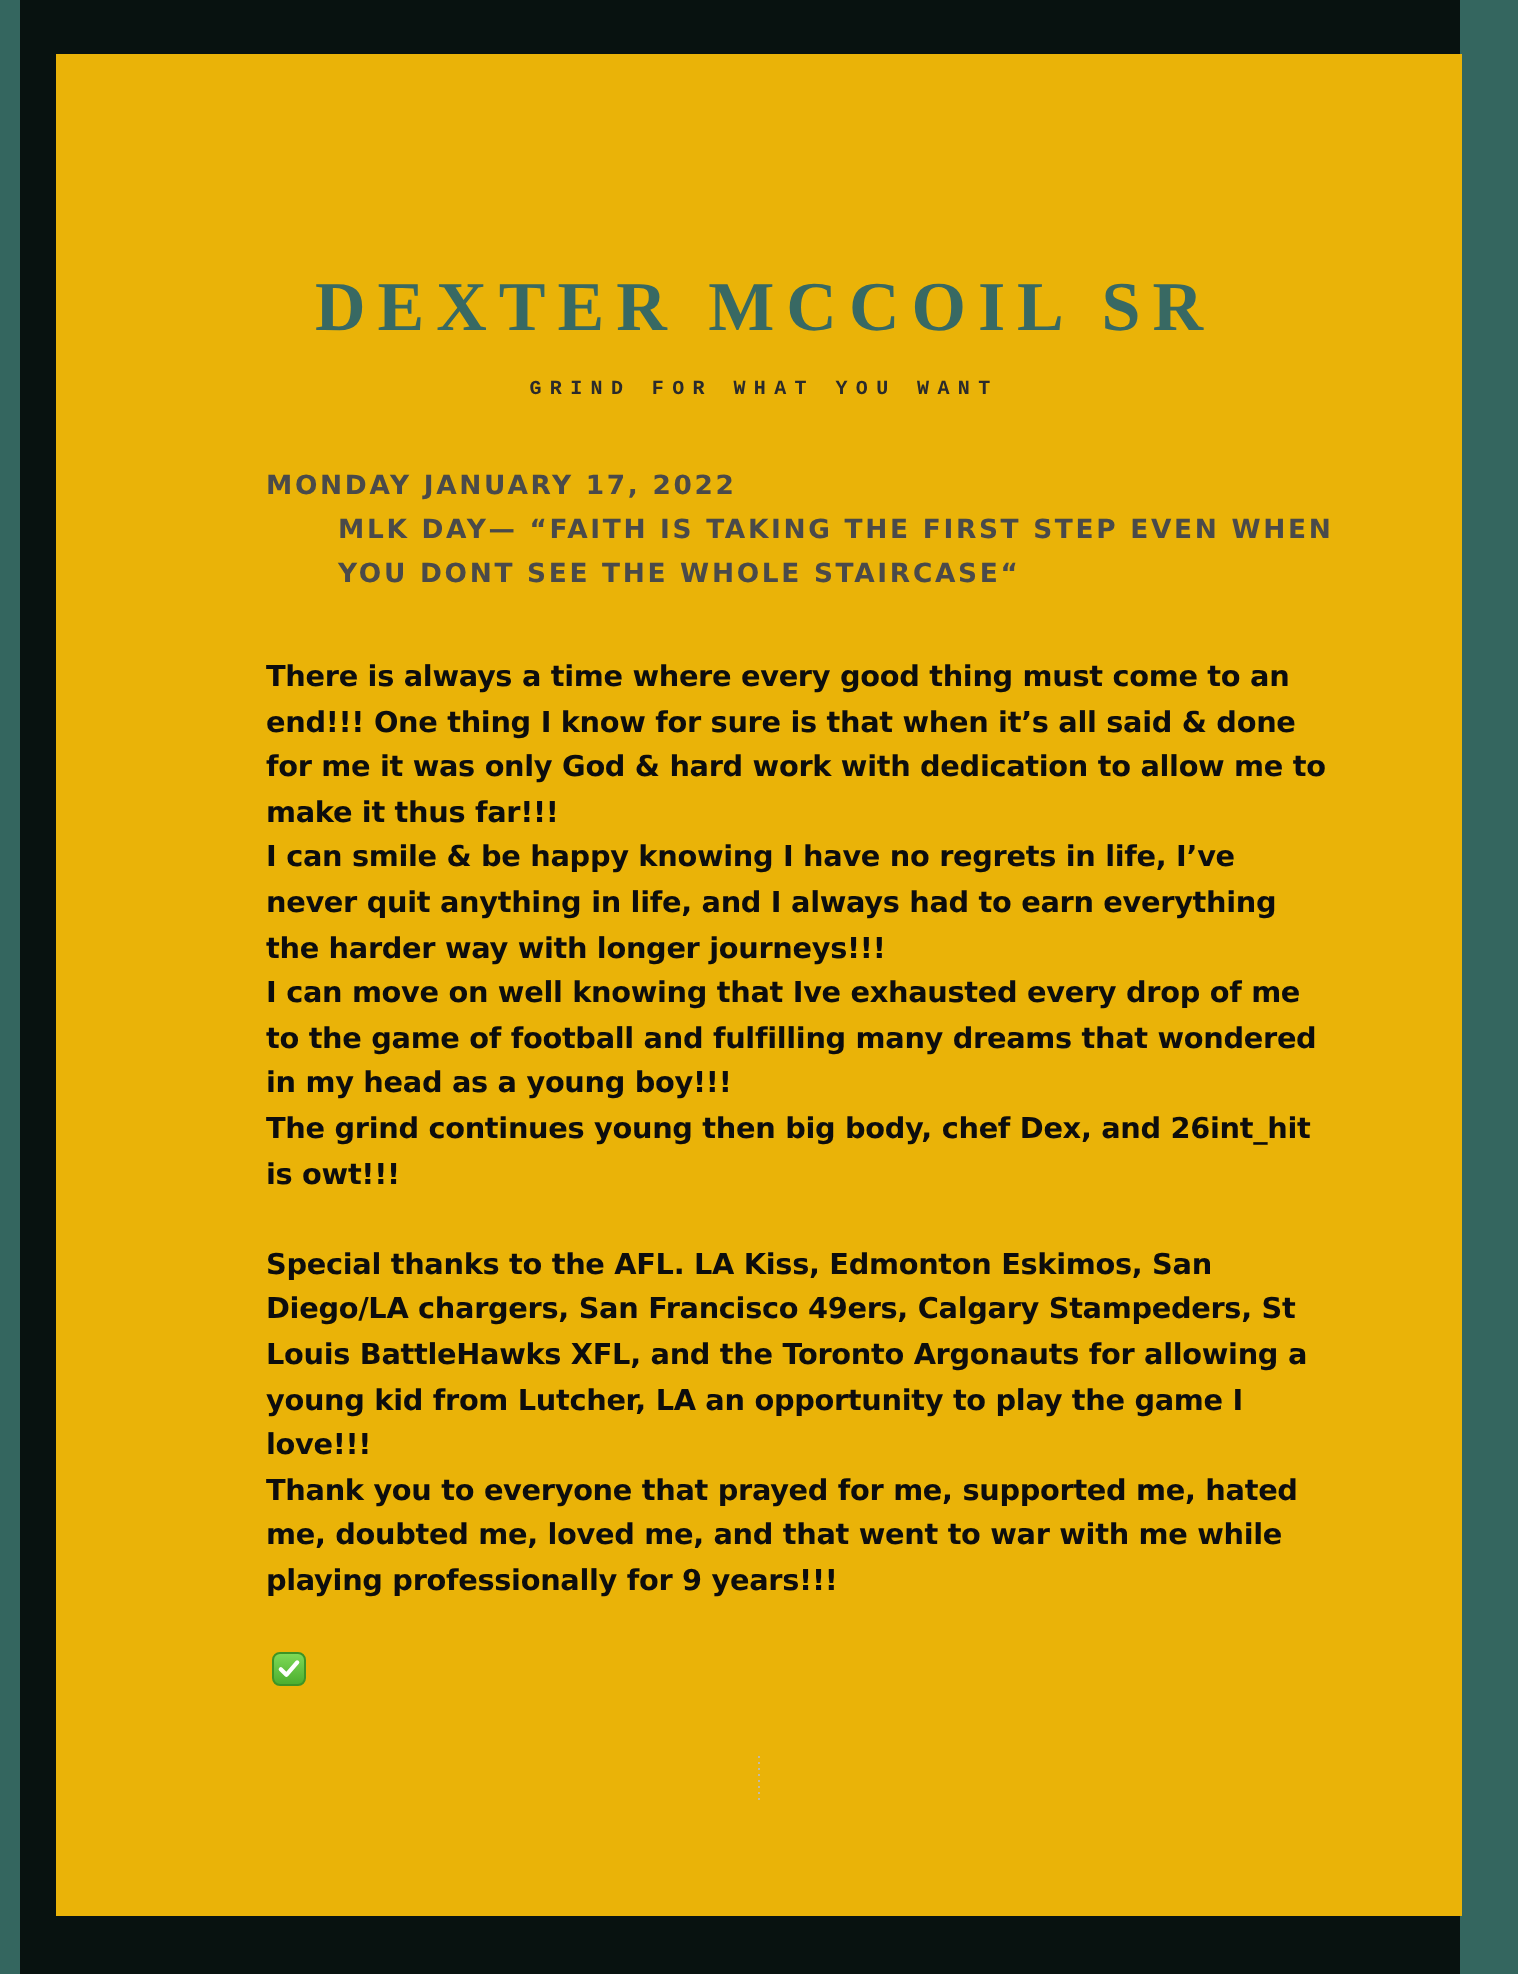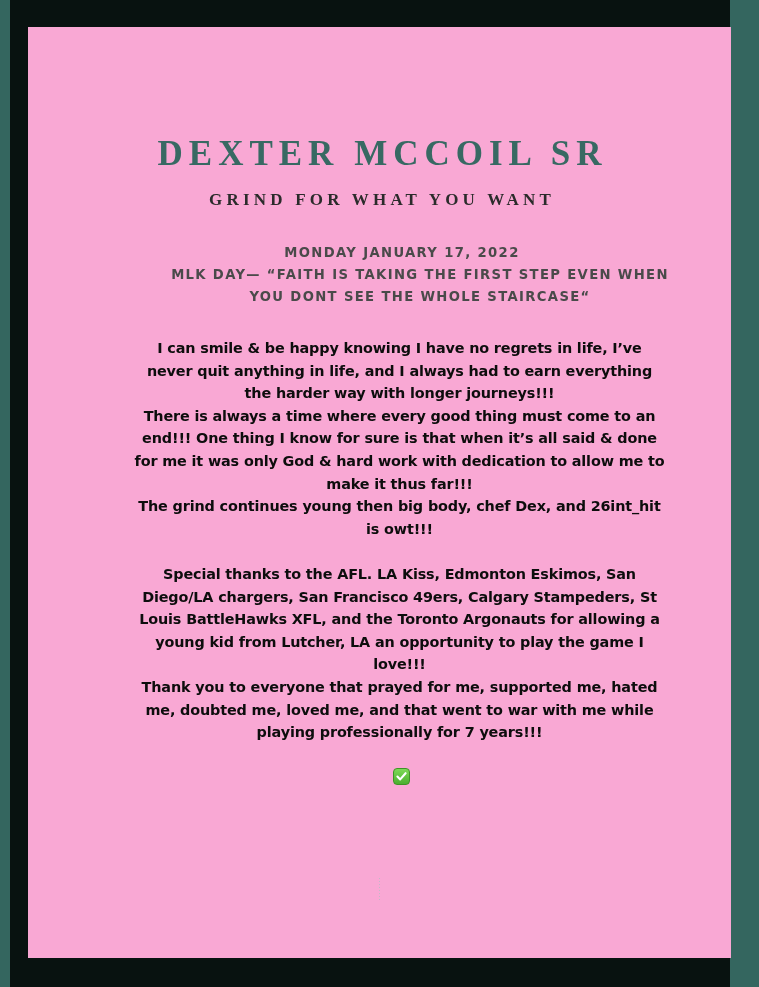--- a/index.html
+++ b/index.html
@@ -41,21 +41,21 @@
     background: #34665f;
   }
 
   
   .page-sheet {
     position: absolute;
     left: 28px;
     top: 27px;
     width: 703px;
     height: 931px;
-    background: #f9a8d4;
+    background: #eab308;
     overflow: hidden;
   }
 
   .masthead {
     text-align: center;
     padding-top: 108px;
   }
 
   .site-title {
     font-family: "Liberation Serif", "DejaVu Serif", serif;
@@ -63,36 +63,35 @@
     font-weight: 700;
     letter-spacing: 6.0px;
     color: #386963;
     line-height: 1.1;
     margin: 0;
     padding-left: 6px;
     white-space: nowrap;
   }
 
   .site-tagline {
-    font-family: Liberation Serif, serif;
-    font-size: 17px;
+    font-family: Liberation Mono, monospace;
+    font-size: 10px;
     font-weight: 700;
     letter-spacing: 4.2px;
     color: #2b2b2b;
     margin: 0;
     padding-top: 16px;
     padding-left: 5px;
     white-space: nowrap;
   }
 
   .entry-body {
     padding-left: 105px;
     padding-right: 60px;
     padding-top: 32px;
-    text-align: center;
   }
 
   .entry-meta {
     font-family: "DejaVu Sans", "Liberation Sans", sans-serif;
     font-size: 13.2px;
     font-weight: 700;
     letter-spacing: 1.35px;
     color: #4a4a4a;
     line-height: 22.2px;
     text-transform: uppercase;
@@ -177,28 +176,29 @@
 
     <div class="entry-body">
 
       <div class="entry-meta">
         <div class="meta-line">MONDAY JANUARY 17, 2022</div>
         <div class="meta-quote">MLK DAY— “FAITH IS TAKING THE FIRST STEP EVEN WHEN YOU DONT SEE THE WHOLE STAIRCASE“</div>
       </div>
 
       <div class="entry-content">
 
+        <p>There is always a time where every good thing must come to an end!!! One thing I know for sure is that when it’s all said &amp; done for me it was only God &amp; hard work with dedication to allow me to make it thus far!!!</p>
         <p>I can smile &amp; be happy knowing I have no regrets in life, I’ve never quit anything in life, and I always had to earn everything the harder way with longer journeys!!!</p>
-        <p>There is always a time where every good thing must come to an end!!! One thing I know for sure is that when it’s all said &amp; done for me it was only God &amp; hard work with dedication to allow me to make it thus far!!!</p>
+        <p>I can move on well knowing that Ive exhausted every drop of me to the game of football and fulfilling many dreams that wondered in my head as a young boy!!!</p>
         <p>The grind continues young then big body, chef Dex, and 26int_hit is owt!!!</p>
 
         <div class="block-gap"></div>
 
         <p>Special thanks to the AFL. LA Kiss, Edmonton Eskimos, San Diego/LA chargers, San Francisco 49ers, Calgary Stampeders, St Louis BattleHawks XFL, and the Toronto Argonauts for allowing a young kid from Lutcher, LA an opportunity to play the game I love!!!</p>
-        <p>Thank you to everyone that prayed for me, supported me, hated me, doubted me, loved me, and that went to war with me while playing professionally for 7 years!!!</p>
+        <p>Thank you to everyone that prayed for me, supported me, hated me, doubted me, loved me, and that went to war with me while playing professionally for 9 years!!!</p>
 
         <div class="block-gap"></div>
 
         <p><span class="check-emoji"><svg width="13" height="13" viewBox="0 0 13 13">
                 <path d="M2.4 6.6 L5.2 9.4 L10.6 3.2" stroke="#ffffff" stroke-width="2.1" fill="none" stroke-linecap="round" stroke-linejoin="round"></path>
               </svg></span></p>
 
       </div>
     </div>
 

